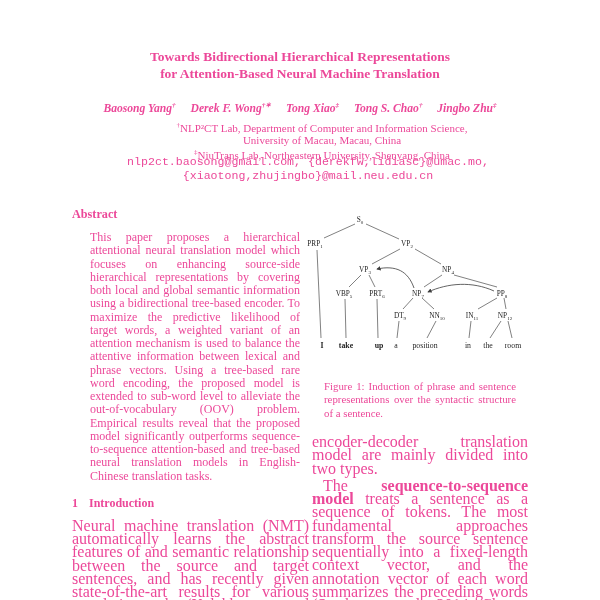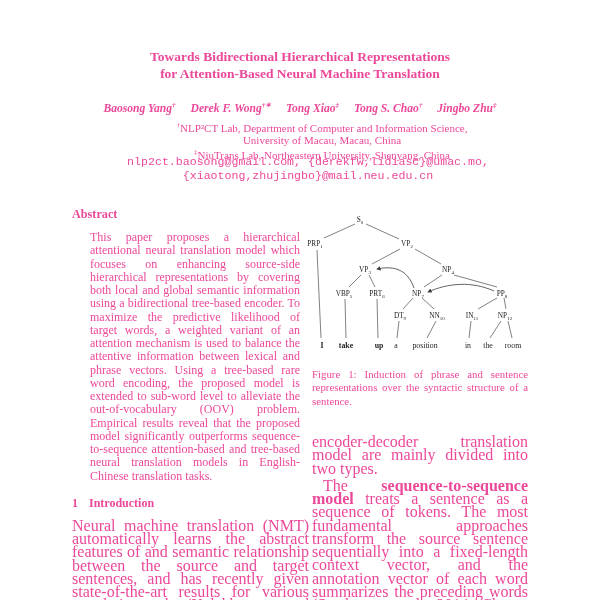--- a/index.html
+++ b/index.html
@@ -30,21 +30,21 @@
   .col-left{position:absolute;left:72px;top:207px;width:237px;}
   .abstract-heading{font-weight:bold;font-size:12.2px;margin:0 0 9px 0;}
   .abstract-body{
     margin:0 9px 0 18px;text-align:justify;
     font-size:12px;line-height:13.25px;
   }
   .section-heading{font-weight:bold;font-size:12px;margin:13px 0 8px 0;}
   .section-number{display:inline-block;width:17px;}
   .body-par{margin:0;text-align:justify;font-size:16px;line-height:13.25px;}
   .col-right{position:absolute;left:312px;top:368px;width:216px;}
-  .fig-caption{margin:0;text-align:justify;font-size:10.8px;line-height:13.25px;}
+  .fig-caption{margin:12px;text-align:justify;font-size:10.8px;line-height:13.25px;}
   .right-text{position:absolute;left:312px;top:435px;width:216px;}
   .par-indent{text-indent:11px;margin-top:4px;}
   .tree-svg{position:absolute;left:300px;top:208px;}
   .tree-node{font-family:"Liberation Serif", serif;font-size:7.3px;fill:#1e1e1e;}
   .tree-sub{font-size:5px;}
   .tree-leaf{font-family:"Liberation Serif", serif;font-size:7.8px;fill:#1e1e1e;}
   .tree-leaf.bold{font-weight:bold;}
   .edge{stroke:#3c3c3c;stroke-width:0.65;fill:none;}
   .arrow{stroke:#3c3c3c;stroke-width:0.8;fill:none;}
 </style>

